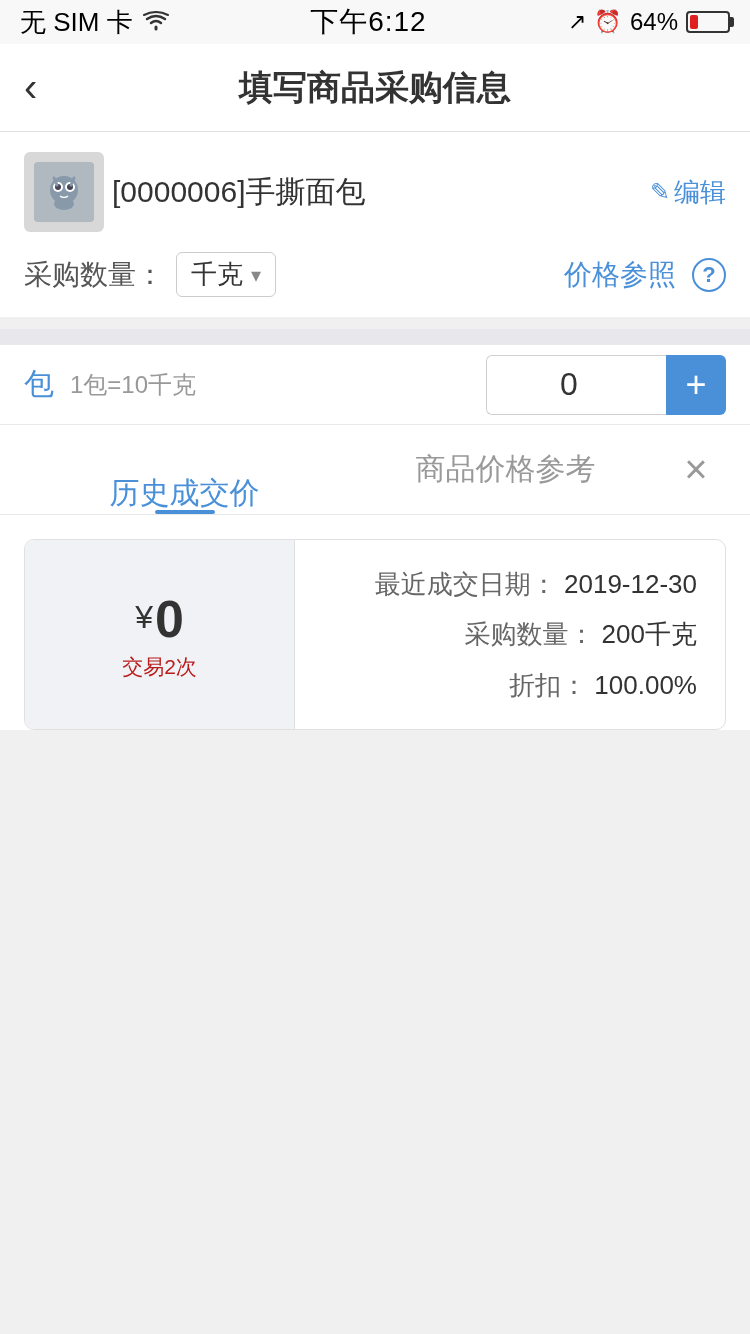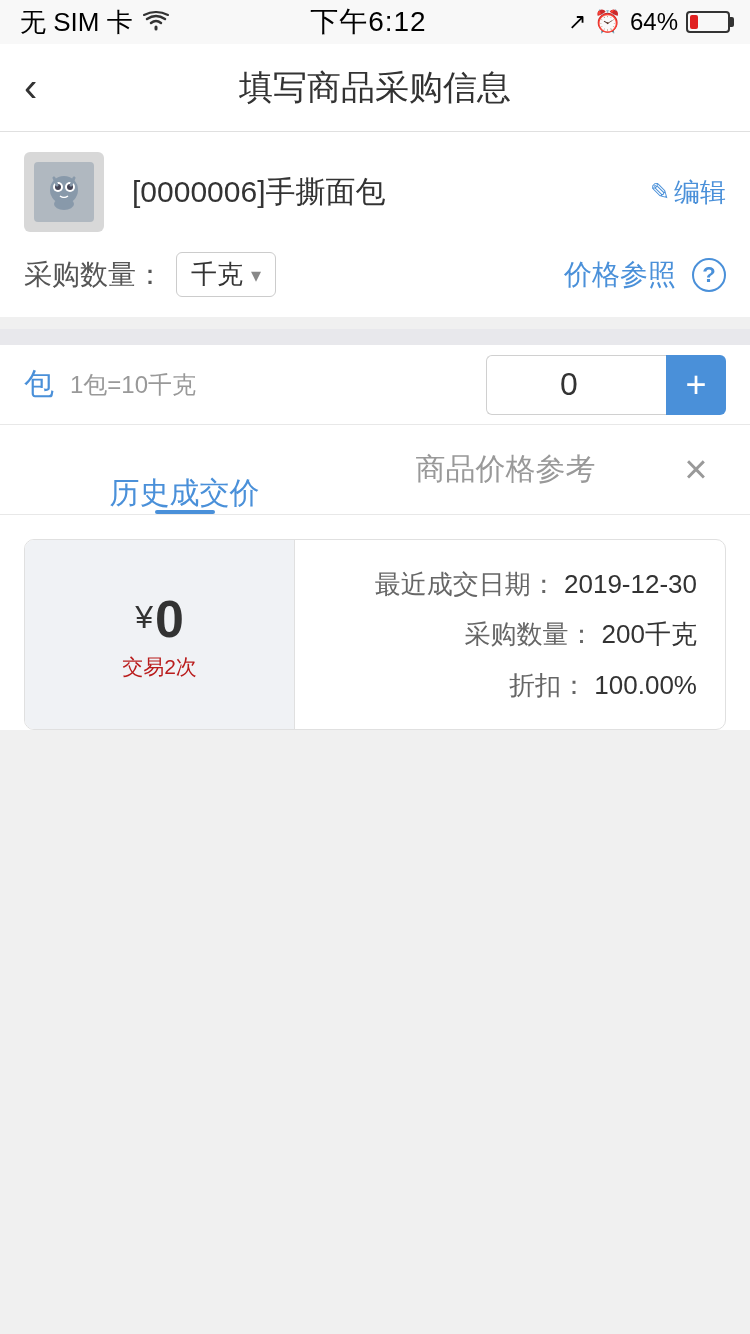--- a/index.html
+++ b/index.html
@@ -86,40 +86,40 @@
     }
     .nav-back {
       position: absolute;
       left: 24px;
       font-size: 40px;
       color: #333;
       cursor: pointer;
     }
     .nav-title {
       font-size: 34px;
-      font-weight: 400;
+      font-weight: 700;
       color: #333;
     }
 
     
     .product-section {
       background: #fff;
       padding: 20px 24px;
       margin-bottom: 12px;
     }
     .product-header {
       display: flex;
       align-items: center;
       justify-content: space-between;
       margin-bottom: 20px;
     }
     .product-left {
       display: flex;
       align-items: center;
-      gap: 28px;
+      gap: 8px;
     }
     .product-thumbnail {
       width: 80px;
       height: 80px;
       background: #d8d8d8;
       border-radius: 6px;
       display: flex;
       align-items: center;
       justify-content: center;
       overflow: hidden;

